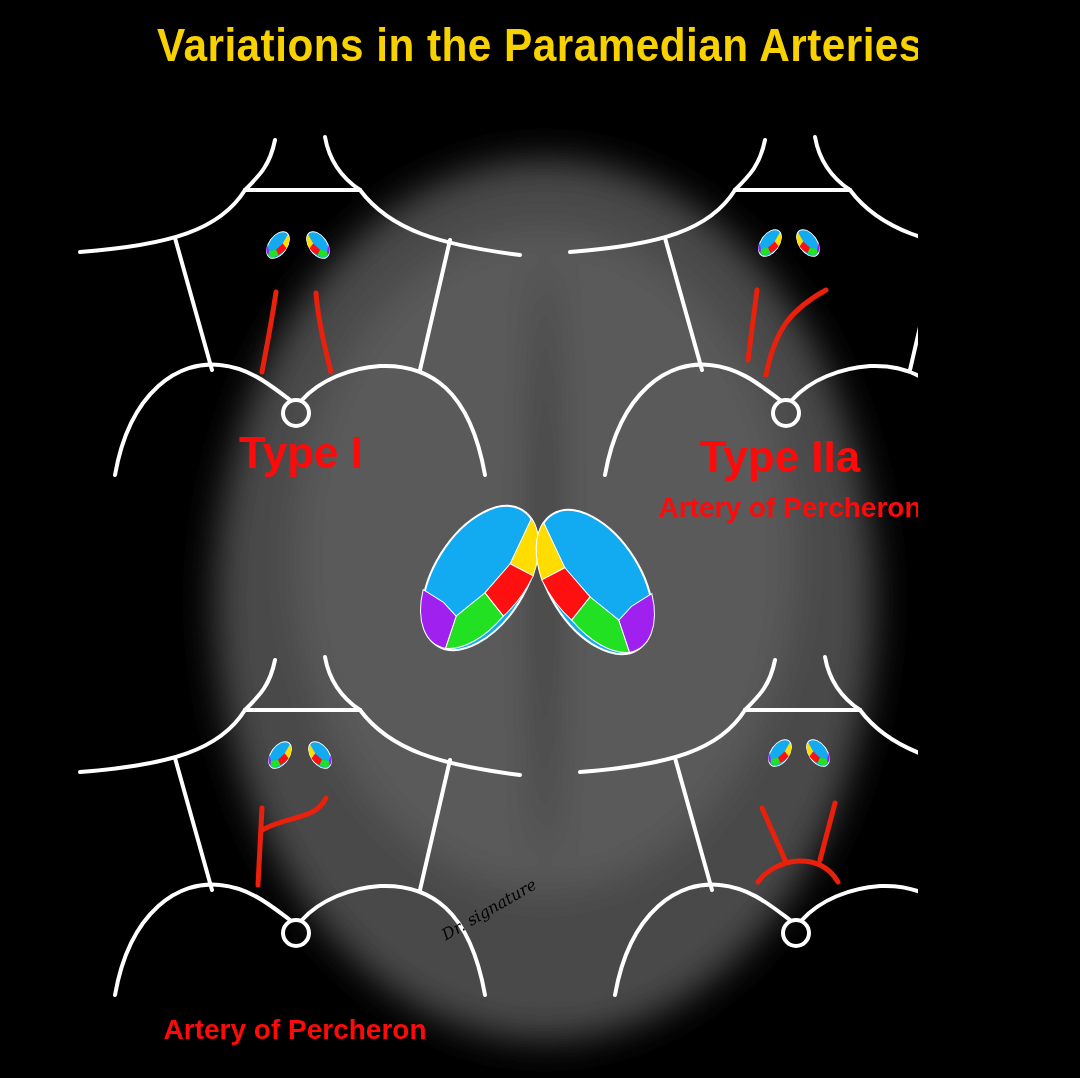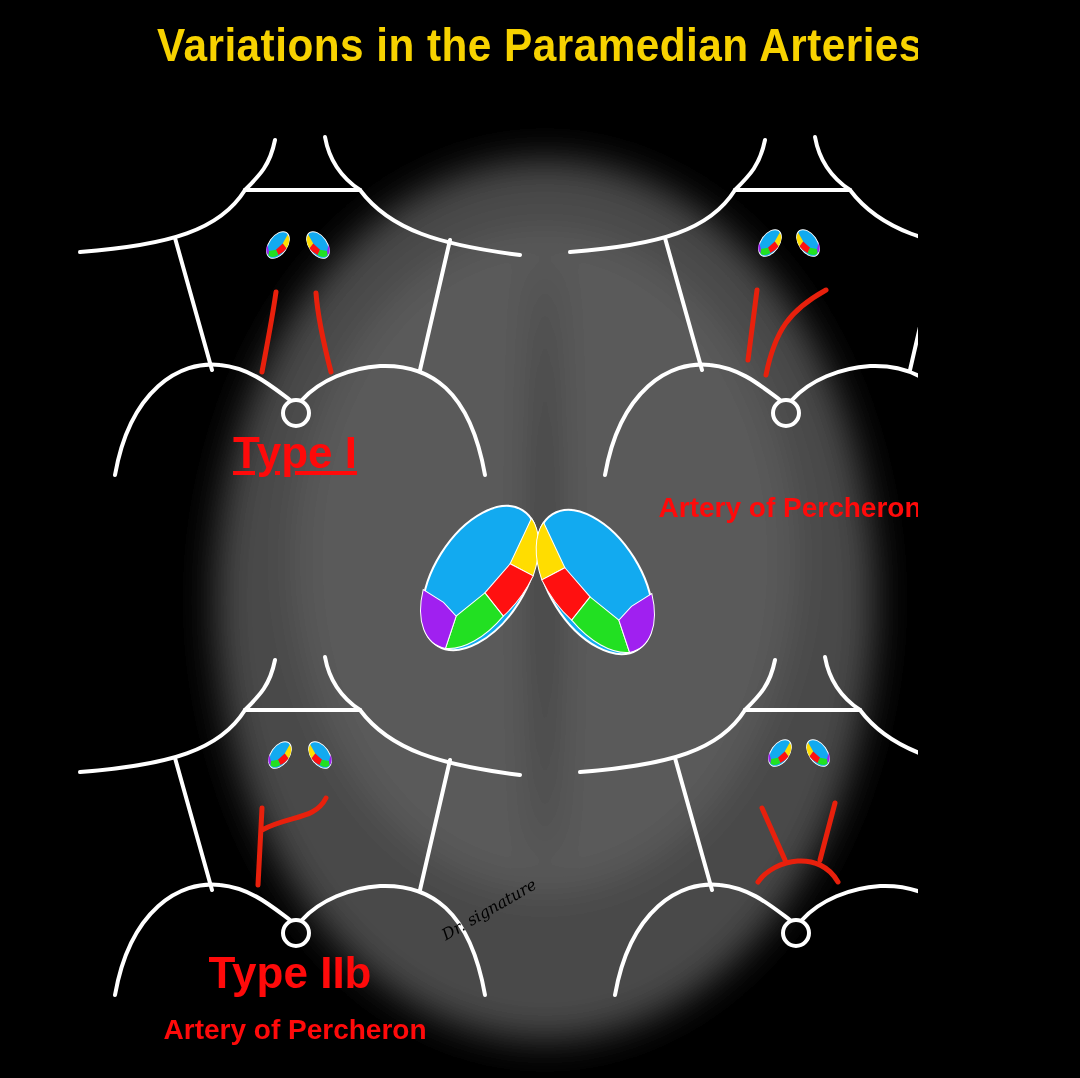--- a/index.html
+++ b/index.html
@@ -117,20 +117,20 @@
       <path d="M0,45 C-40,15 -45,-25 -20,-42 C-5,-50 0,-38 0,-30 C0,-38 8,-50 22,-44 C45,-30 40,15 0,45Z" fill="#ff5a8a"></path>
       <circle cx="-16" cy="-18" r="11" fill="#ff4f8a" stroke="#3ab0ff" stroke-width="4"></circle>
         <circle cx="-16" cy="-18" r="4" fill="#ffc000"></circle>
       <circle cx="16" cy="-18" r="11" fill="#ff4f8a" stroke="#ffc000" stroke-width="4"></circle>
         <circle cx="16" cy="-18" r="4" fill="#3ab0ff"></circle>
     </g>
   </svg>
 
   <div class="title">Variations in the Paramedian Arteries</div>
 
-  <div class="lbl big" style="left:190px;top:428px;width:210px;text-decoration:underline;">Type I</div>
+  <div class="lbl big" style="left:196px;top:428px;width:210px;">Type I</div>
+  <div class="lbl big" style="left:670px;top:432px;width:220px;">Type IIa</div>
   <div class="lbl sub" style="left:590px;top:492px;width:400px;">Artery of Percheron</div>
-  <div class="lbl big" style="left:180px;top:948px;width:220px;">Type IIb</div>
   <div class="lbl sub" style="left:95px;top:1014px;width:400px;">Artery of Percheron</div>
 
   <div class="sig">Dr. signature</div>
   <div class="emoji" style="left:975px;top:878px;">✍️</div>
 </div>
 
 </body></html>

